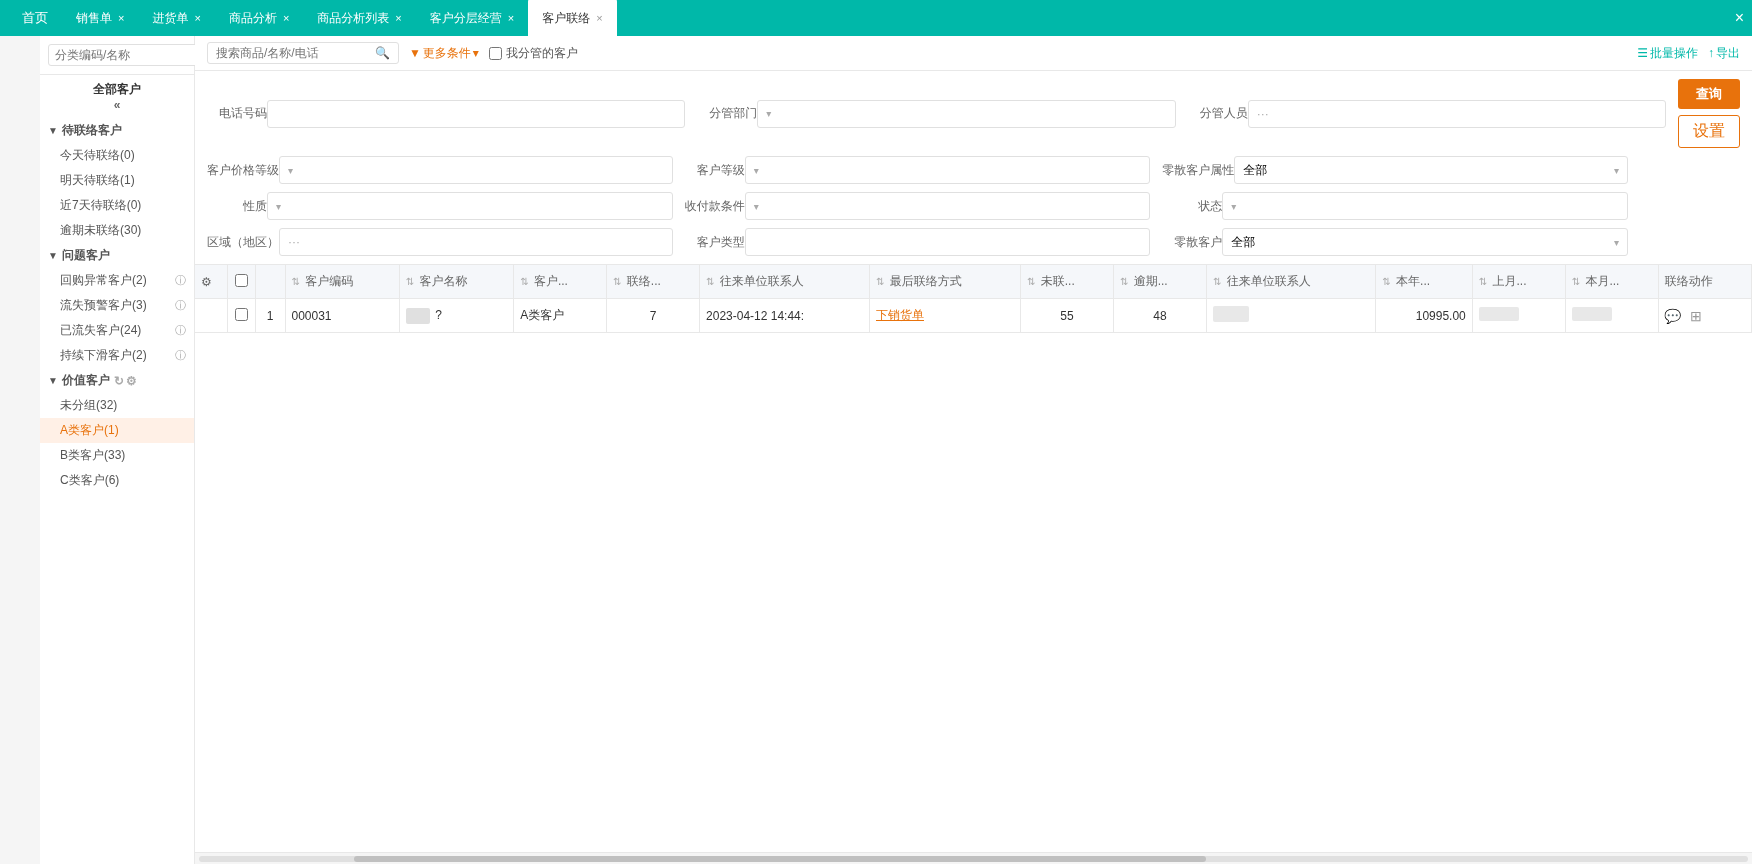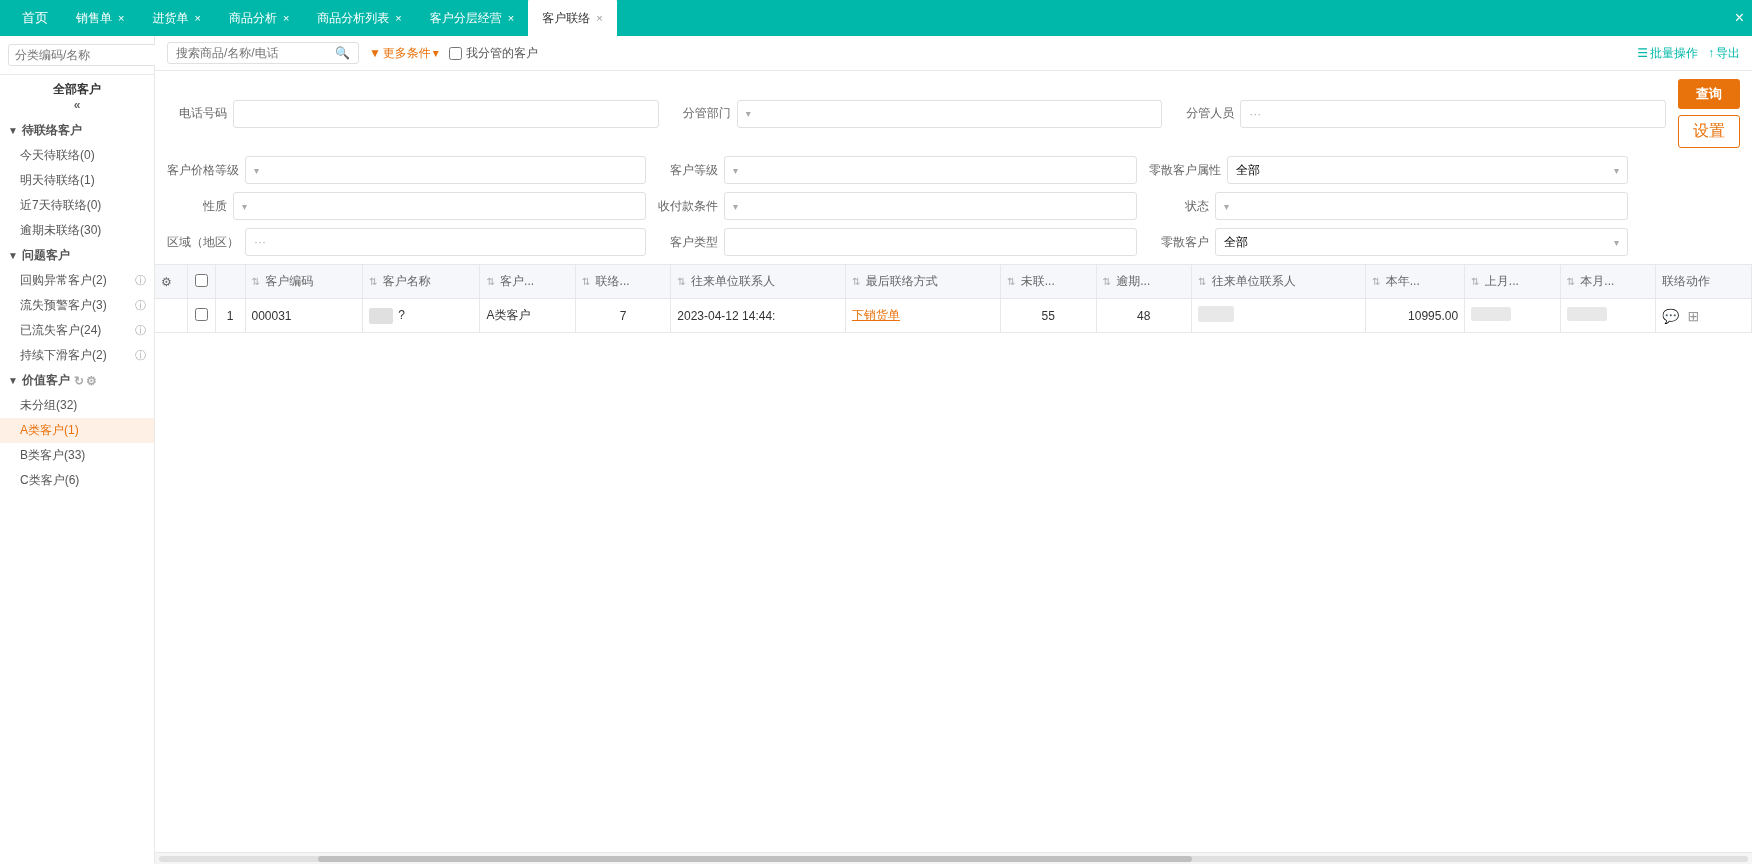--- a/index.html
+++ b/index.html
@@ -20,21 +20,21 @@
       background: #fff; color: #333; border-radius: 4px 4px 0 0;
     }
     .top-nav .nav-item .close-btn {
       margin-left: 6px; font-size: 11px; color: inherit; cursor: pointer;
     }
     .top-nav .nav-item.active .close-btn { color: #999; }
     .top-nav .home { color: #fff; font-size: 13px; padding: 0 14px; cursor: pointer; }
     .top-nav-right { margin-left: auto; color: #fff; font-size: 16px; cursor: pointer; }
 
     
-    .main-layout { display: flex; height: calc(864px - 36px); }
+    .main-layout { display: flex; height: calc(864px - 36px); padding-left: 40px; }
 
     
     .sidebar {
       width: 155px; background: #fff; border-right: 1px solid #e8e8e8;
       display: flex; flex-direction: column; flex-shrink: 0;
     }
     .sidebar-search {
       display: flex; align-items: center; padding: 8px;
       border-bottom: 1px solid #e8e8e8;
     }
@@ -87,21 +87,21 @@
     .btn-export { color: #00b8a9; cursor: pointer; display: flex; align-items: center; gap: 2px; }
 
     
     .advanced-filters {
       background: #fff; border-bottom: 1px solid #e8e8e8;
       padding: 8px 12px;
     }
     .filter-row { display: flex; align-items: center; margin-bottom: 8px; gap: 12px; }
     .filter-row:last-child { margin-bottom: 0; }
     .filter-field {
-      display: flex; align-items: center; gap: 6px; flex: 1;
+      display: flex; align-items: center; flex: 1;
     }
     .filter-label { color: #666; white-space: nowrap; min-width: 60px; text-align: right; }
     .filter-input {
       flex: 1; border: 1px solid #e0e0e0; border-radius: 3px;
       padding: 4px 8px; font-size: 12px; outline: none;
       display: flex; align-items: center; justify-content: space-between;
       cursor: pointer; background: #fff; min-height: 28px;
     }
     .filter-input .arrow { color: #aaa; font-size: 10px; }
     .filter-input .dots { color: #aaa; }

